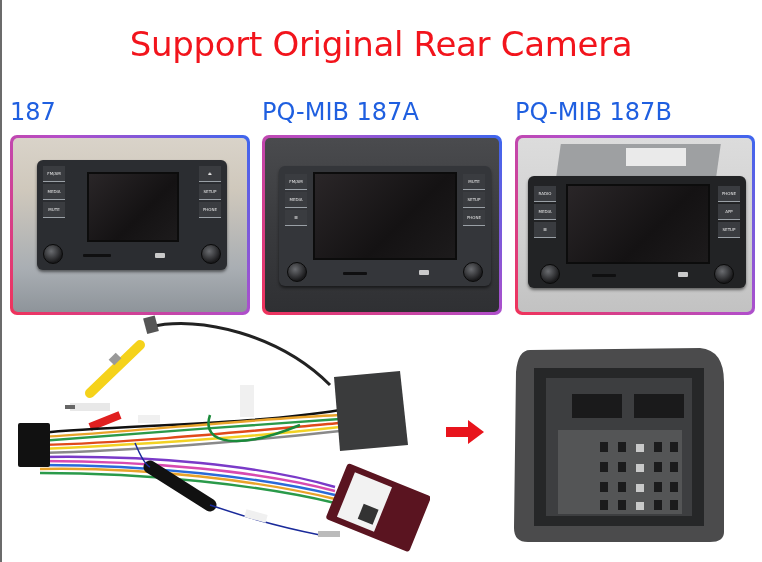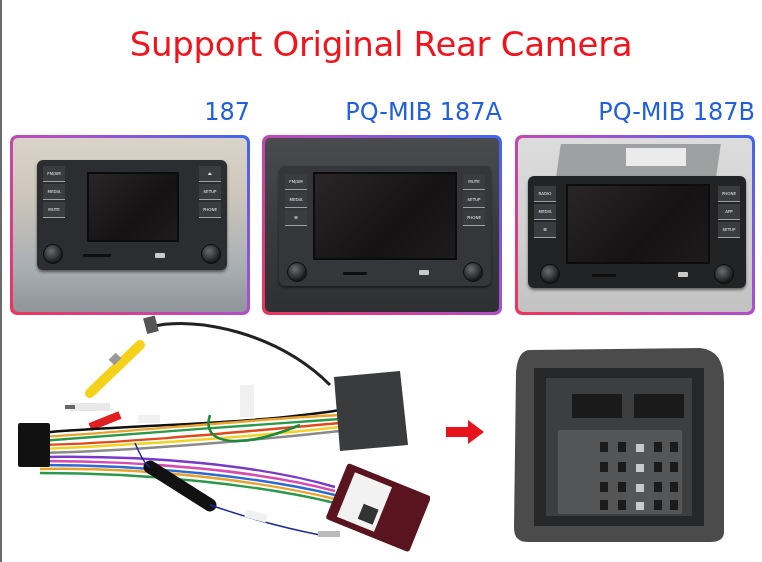--- a/index.html
+++ b/index.html
@@ -1,21 +1,21 @@
 <!DOCTYPE html>
 <html><head>
 <meta charset="utf-8">
 <style>
   * { box-sizing: border-box; margin: 0; padding: 0; }
   html, body { width: 762px; height: 562px; background: #ffffff; overflow: hidden; }
   body { position: relative; font-family: "DejaVu Sans", sans-serif; }
   .left-edge { position: absolute; left: 0; top: 0; width: 2px; height: 562px; background: #6b6b6b; }
   .title { position: absolute; left: 0; top: 24px; width: 762px; text-align: center;
     font-family: "DejaVu Sans", sans-serif; font-size: 34px; color: #f2141c; letter-spacing: -0.3px; }
-  .label { position: absolute; top: 98px; text-align: right; font-size: 24px; color: #1f5fe0; }
+  .label { position: absolute; top: 98px; text-align: left; font-size: 24px; color: #1f5fe0; }
   .frame { position: absolute; top: 135px; height: 180px; border-radius: 7px; padding: 3px;
     background: linear-gradient(45deg, #f0335a 0%, #b34ec9 55%, #3d66ee 100%); }
   .frame-inner { width: 100%; height: 100%; border-radius: 5px; overflow: hidden; position: relative; }
   .radio { position: absolute; background: #2b2d31; border-radius: 6px; box-shadow: 0 2px 3px rgba(0,0,0,.5); }
   .screen { position: absolute; background: linear-gradient(135deg,#2a2628,#141213 60%,#1d1b1c); border: 2px solid #0c0c0c; }
   .btn { position: absolute; width: 22px; height: 16px; background: #3a3c40; border-bottom: 1px solid #9aa0a6;
     color: #e6e6e6; font-size: 4px; text-align: center; line-height: 16px; }
   .knob { position: absolute; width: 20px; height: 20px; border-radius: 50%;
     background: radial-gradient(circle at 40% 35%, #6a6c70, #1a1a1c 70%); border: 1px solid #0a0a0a; }
   .slot { position: absolute; height: 3px; background: #0f0f10; border-radius: 1px; }

